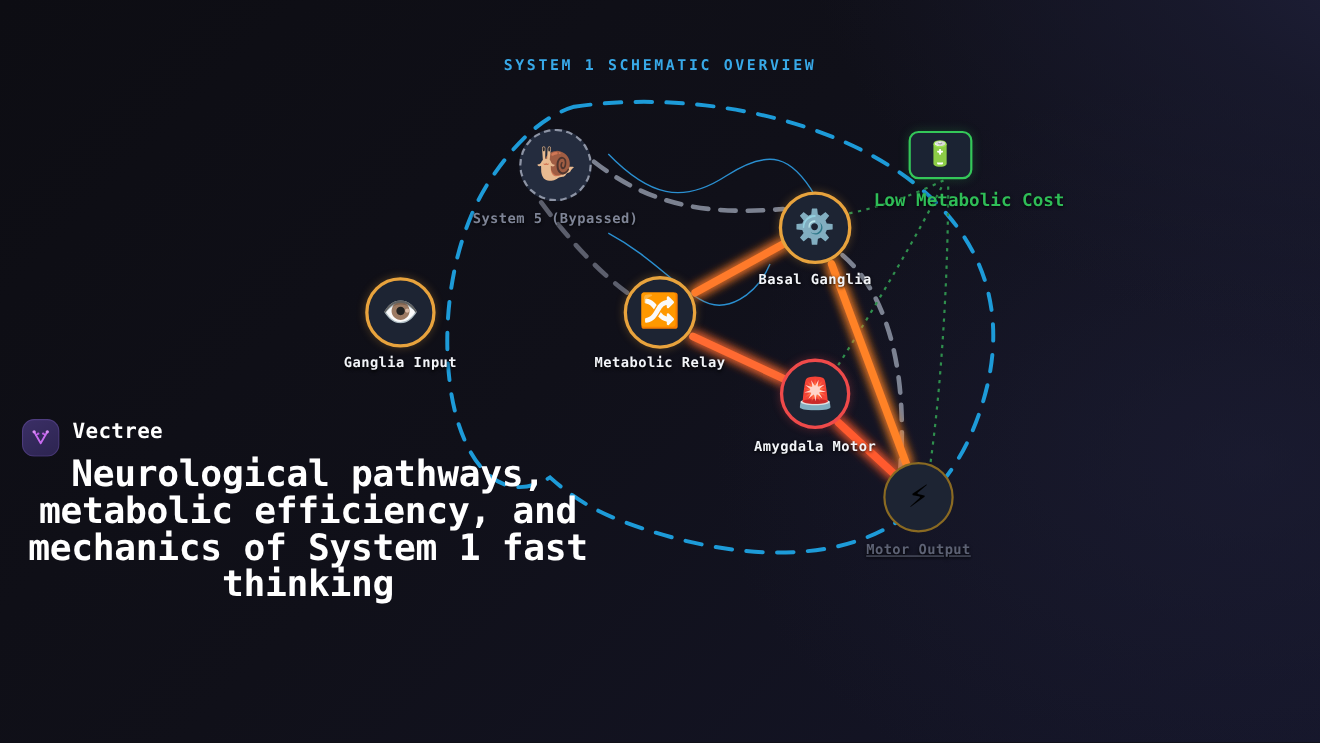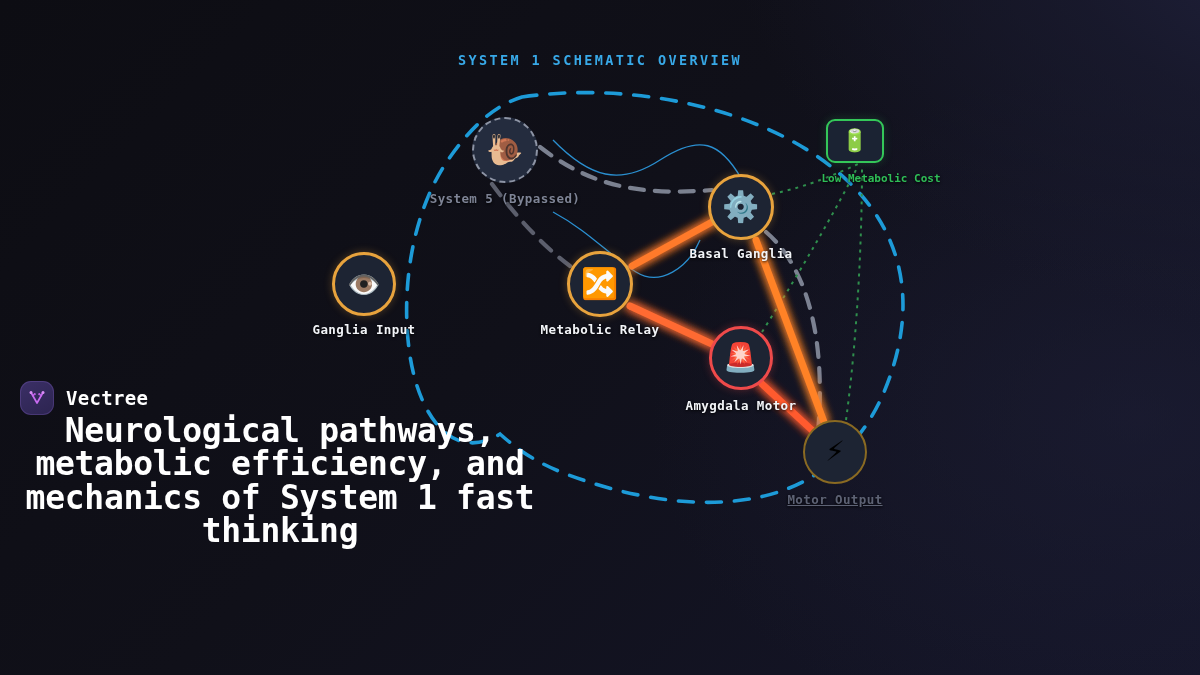--- a/index.html
+++ b/index.html
@@ -87,33 +87,33 @@
     align-items: center;
     justify-content: center;
     box-shadow: 0 0 10px rgba(52,199,89,0.22);
   }
   #metabolic-badge .node-emoji { font-size: 22px; }
   #metabolic-label {
     position: absolute;
     left: 881px; top: 172px;
     transform: translate(-50%, 0);
     color: #2fbd57;
-    font-size: 11px;
+    font-size: 16px;
     font-weight: 700;
     white-space: nowrap;
     text-shadow: 0 1px 3px #000;
   }
 
   
   #brand {
     position: absolute;
     left: 20px;
     top: 381px;
     display: flex;
-    align-items: center;
+    align-items: flex-start;
     gap: 12px;
   }
   #brand-logo {
     width: 34px; height: 34px;
     border-radius: 11px;
     background: linear-gradient(150deg, #3b2f66 0%, #2c2450 100%);
     display: flex; align-items: center; justify-content: center;
     box-shadow: inset 0 0 0 1px rgba(160,120,230,0.22);
   }
   #brand-name {

